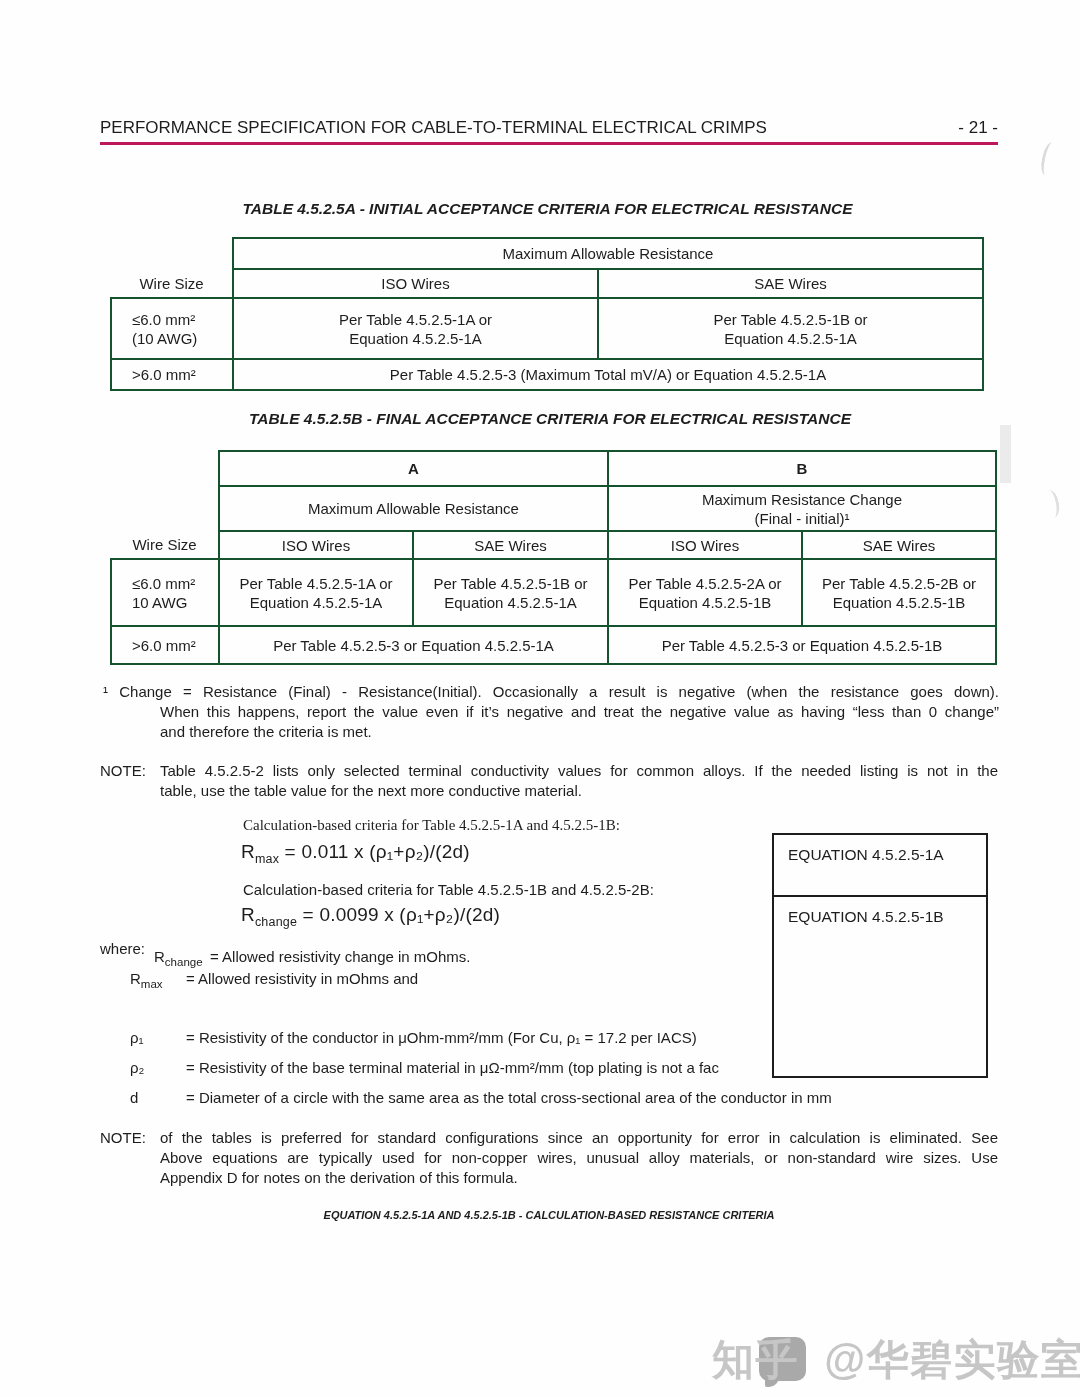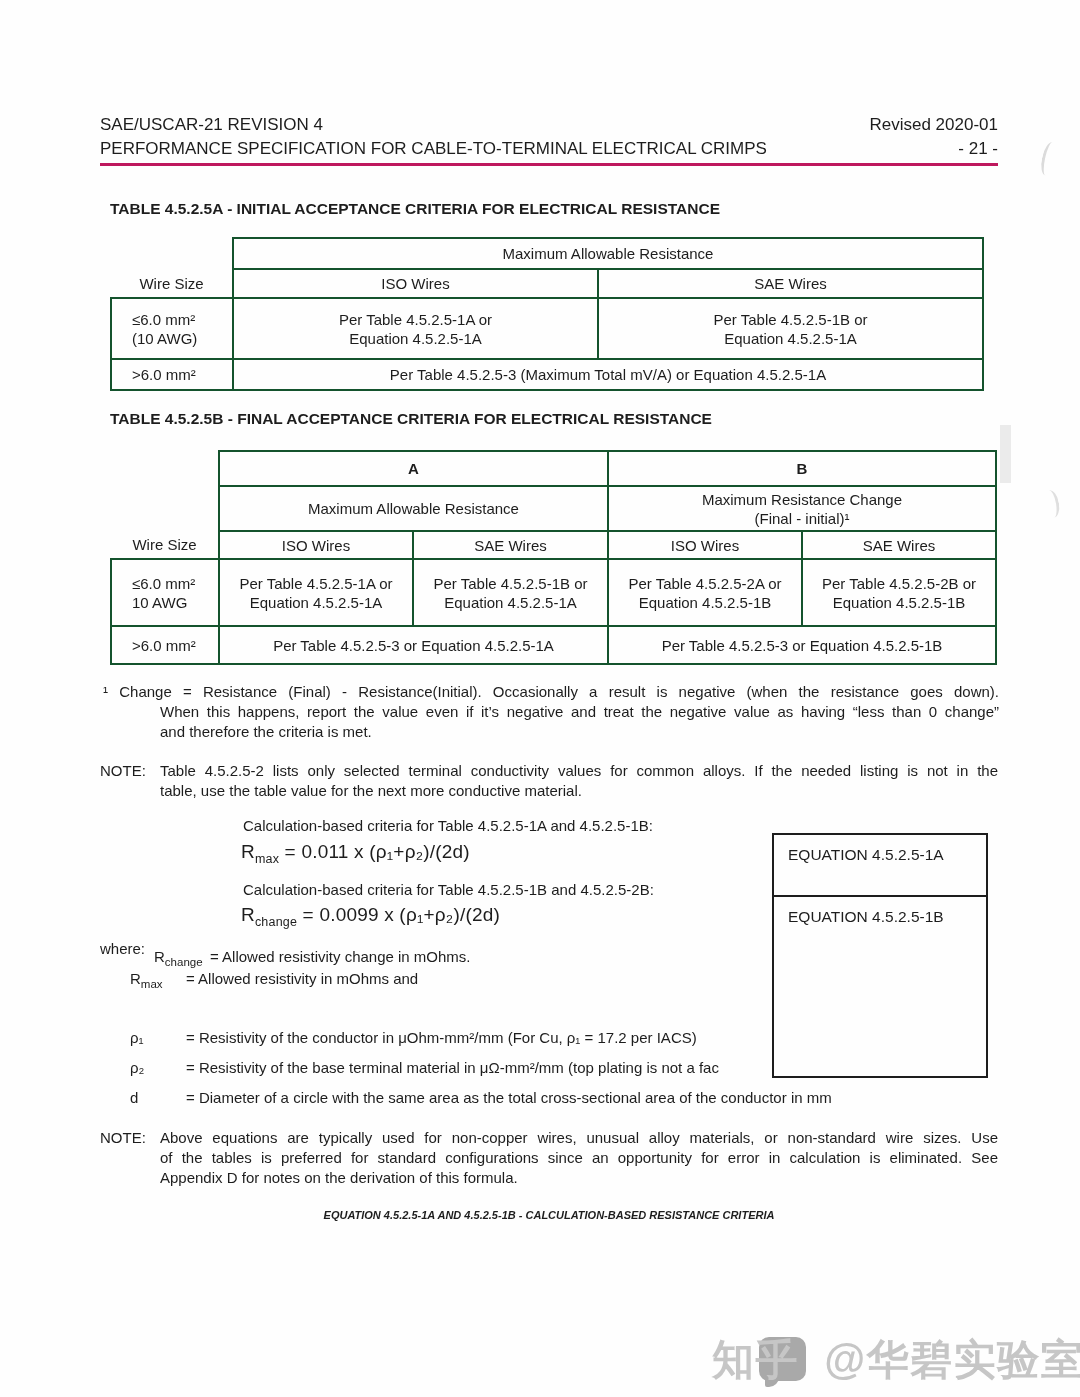--- a/index.html
+++ b/index.html
@@ -9,21 +9,21 @@
     background:#fefefe; color:#1d1d1d; overflow:hidden;
     font-family:"Liberation Sans", sans-serif;
   }
 
   
   .header { position:absolute; left:100px; top:114px; width:898px; }
   .h-row { display:flex; justify-content:space-between; font-size:17px; line-height:21px; }
   .h-row2 { margin-top:3px; padding-bottom:4px; border-bottom:3px solid #be185d; }
 
   
-  .tbl-caption { position:absolute; font-weight:bold; font-size:15.5px; text-align:left; }
+  .tbl-caption { position:absolute; font-weight:bold; font-style:italic; font-size:15.5px; text-align:center; }
   #capA { top:200px; left:110px; width:875px; }
   #capB { top:410px; left:110px; width:880px; }
   #bottom-caption { position:absolute; top:1209px; left:100px; width:898px; text-align:center;
                     font-weight:bold; font-style:italic; font-size:11px; }
 
   
   table { border-collapse:collapse; table-layout:fixed; position:absolute; font-size:15px; color:#1d1d1d; }
   #tableA { top:237px; left:110px; }
   #tableB { top:450px; left:110px; }
   td { padding:0; text-align:center; vertical-align:middle; line-height:19px; }
@@ -38,21 +38,21 @@
   #footnote { position:absolute; left:103px; top:682px; width:896px; }
   .fn-cont { margin-left:57px; }
   .note { position:absolute; left:100px; width:898px; }
   #note1 { top:761px; }
   #note2 { top:1128px; }
   .note-label { position:absolute; left:0; top:0; }
   .note-body { margin-left:60px; }
 
   
   .crit { position:absolute; font-size:15px; }
-  #criteria1 { left:243px; top:817px; }
+  #criteria1 { left:243px; top:817px;font-family:Liberation Serif, serif; }
   #criteria2 { left:243px; top:881px; }
   .formula { position:absolute; font-size:19px; letter-spacing:0.2px; }
   #eq1 { left:241px; top:841px; }
   #eq2 { left:241px; top:904px; }
   .formula sub { font-size:12.5px; }
 
   .eqbox { position:absolute; border:2px solid #1d1d1d; background:#fefefe; z-index:3;
            font-size:15.5px; padding:11px 0 0 14px; }
   #eqbox1 { left:772px; top:833px; width:216px; height:64px; }
   #eqbox2 { left:772px; top:895px; width:216px; height:183px; }
@@ -82,24 +82,20 @@
   #art2 { left:1000px; top:425px; width:11px; height:58px; background:#e3e3e3; opacity:.7; }
   #art3 { left:1044px; top:490px; width:15px; height:28px;
           border-right:3px solid #cccccc; border-radius:50%; opacity:.6; transform:rotate(-10deg); }
 </style>
 </head>
 <body>
 
 <div class="page">
 
   <div class="header">
-    <div class="h-row">
-      <span>SAE/USCAR-21 REVISION 4</span>
-      <span>Revised 2020-01</span>
-    </div>
     <div class="h-row h-row2">
       <span>PERFORMANCE SPECIFICATION FOR CABLE-TO-TERMINAL ELECTRICAL CRIMPS</span>
       <span>- 21 -</span>
     </div>
   </div>
 
   <div id="capA" class="tbl-caption">TABLE 4.5.2.5A - INITIAL ACCEPTANCE CRITERIA FOR ELECTRICAL RESISTANCE</div>
   <table id="tableA">
     <colgroup>
         <col style="width:122px">
@@ -238,22 +234,22 @@
   <div id="def4" class="def">
     <span class="term"><span>d</span><sub></sub></span><span>= Diameter of a circle with the same area as the total cross-sectional area of the conductor in mm</span>
   </div>
   <div id="def3" class="def">
     <span class="term"><span>ρ₂</span><sub></sub></span><span>= Resistivity of the base terminal material in μΩ-mm²/mm (top plating is not a fac</span>
   </div>
 
   <div id="note2" class="note bodytext">
     <span class="note-label">NOTE:</span>
     <div class="note-body">
+      <div class="jl">of the tables is preferred for standard configurations since an opportunity for error in calculation is eliminated. See</div>
       <div class="jl">Above equations are typically used for non-copper wires, unusual alloy materials, or non-standard wire sizes. Use</div>
-      <div class="jl">of the tables is preferred for standard configurations since an opportunity for error in calculation is eliminated. See</div>
       <div>Appendix D for notes on the derivation of this formula.</div>
     </div>
   </div>
 
   <div id="bottom-caption">EQUATION 4.5.2.5-1A AND 4.5.2.5-1B - CALCULATION-BASED RESISTANCE CRITERIA</div>
 
   <div id="watermark">
     <span class="wm-blob"></span>
     <span class="wm-text">知乎</span>
     <span class="wm-text wm-handle">@华碧实验室树洞</span>

